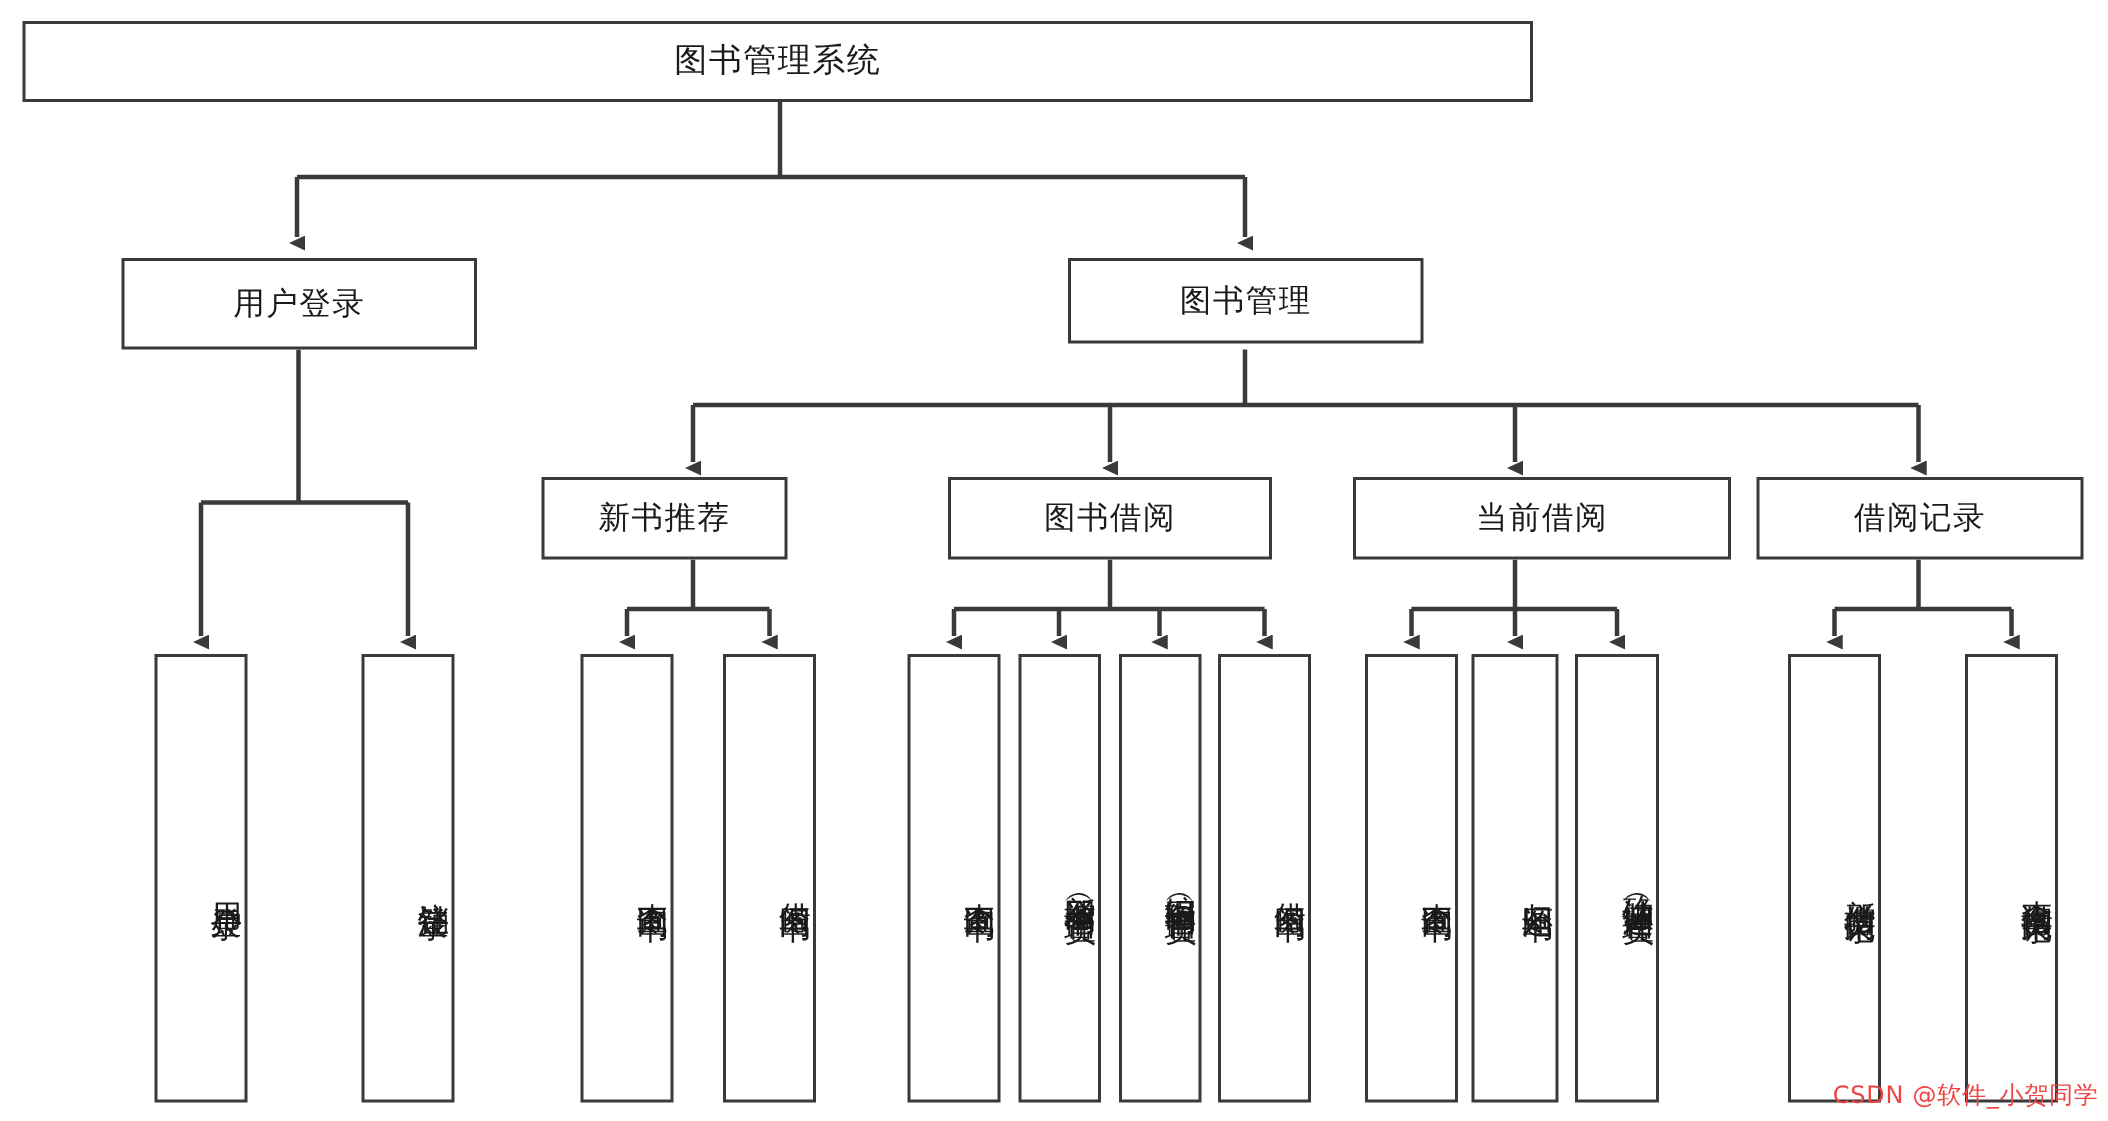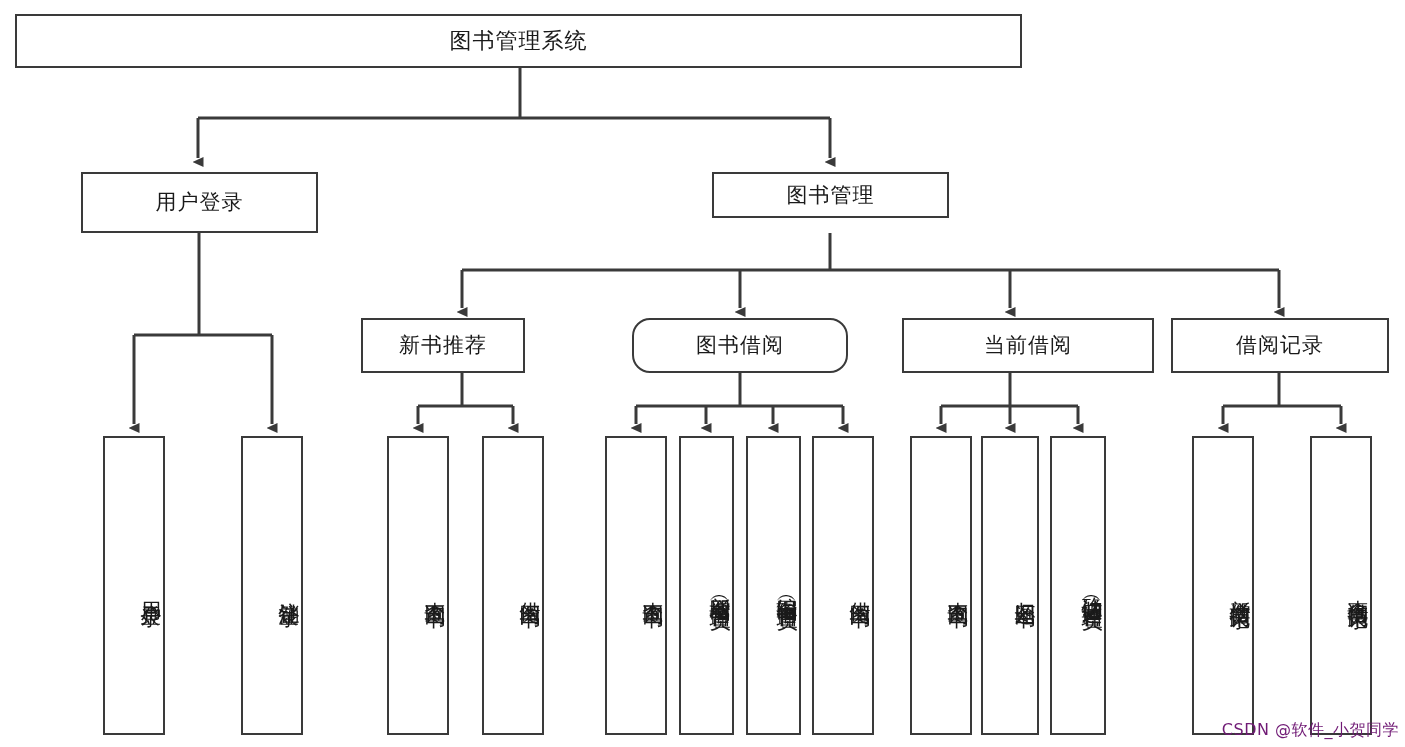--- a/index.html
+++ b/index.html
@@ -57,21 +57,21 @@
     display: block;
   }
   .node.root {
     font-size: 22px;
   }
   #watermark {
     position: absolute;
     right: 6px;
     bottom: 6px;
     font-size: 16px;
-    color: #701a75;
+    color: #ef4444;
     letter-spacing: 0.5px;
     white-space: nowrap;
     pointer-events: none;
   }
 </style>
 </head>
 <body>
 
 <div id="diagram-root">
 
@@ -125,28 +125,28 @@
     </g>
   </svg>
 
   <div class="node horizontal root" style="left:15px; top:14px; width:1007px; height:54px;">
     <span class="label">图书管理系统</span>
   </div>
 
   <div class="node horizontal" style="left:81px; top:172px; width:237px; height:61px;">
     <span class="label">用户登录</span>
   </div>
-  <div class="node horizontal" style="left:712px; top:172px; width:237px; height:46px;">
+  <div class="node horizontal" style="left:712px; top:172px; width:237px; height:57px;">
     <span class="label">图书管理</span>
   </div>
 
   <div class="node horizontal" style="left:361px; top:318px; width:164px; height:55px;">
     <span class="label">新书推荐</span>
   </div>
-  <div class="node horizontal" style="left:632px; top:318px; width:216px; height:55px;border-radius:18px;">
+  <div class="node horizontal" style="left:632px; top:318px; width:216px; height:55px;">
     <span class="label">图书借阅</span>
   </div>
   <div class="node horizontal" style="left:902px; top:318px; width:252px; height:55px;">
     <span class="label">当前借阅</span>
   </div>
   <div class="node horizontal" style="left:1171px; top:318px; width:218px; height:55px;text-align:center;">
     <span class="label">借阅记录</span>
   </div>
 
   <div class="node vertical" style="left:103px; top:436px; width:62px; height:299px;">

